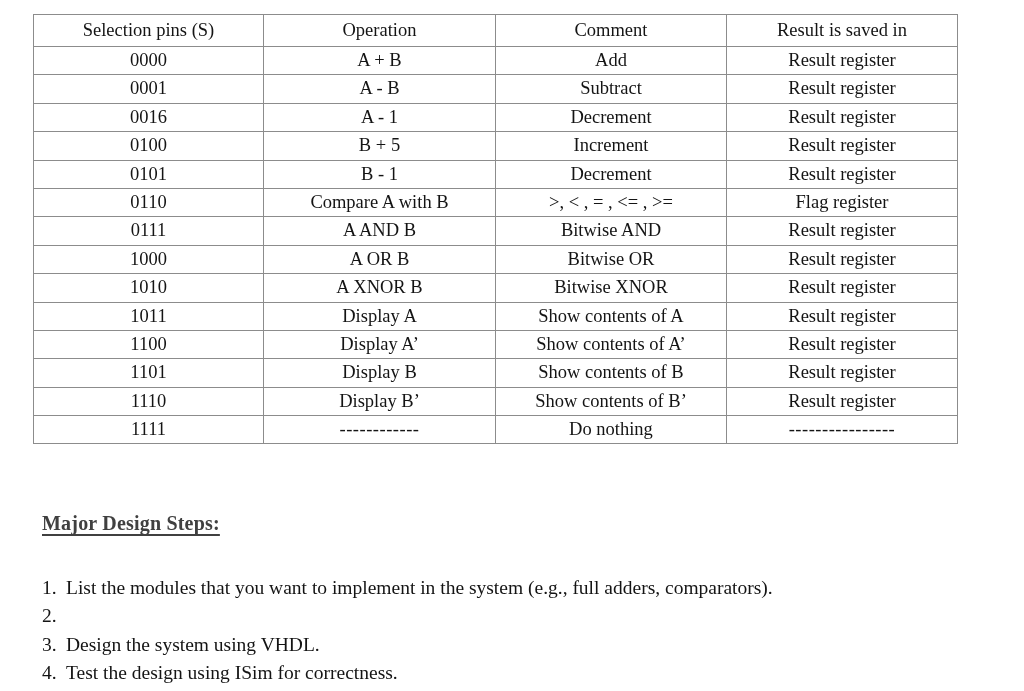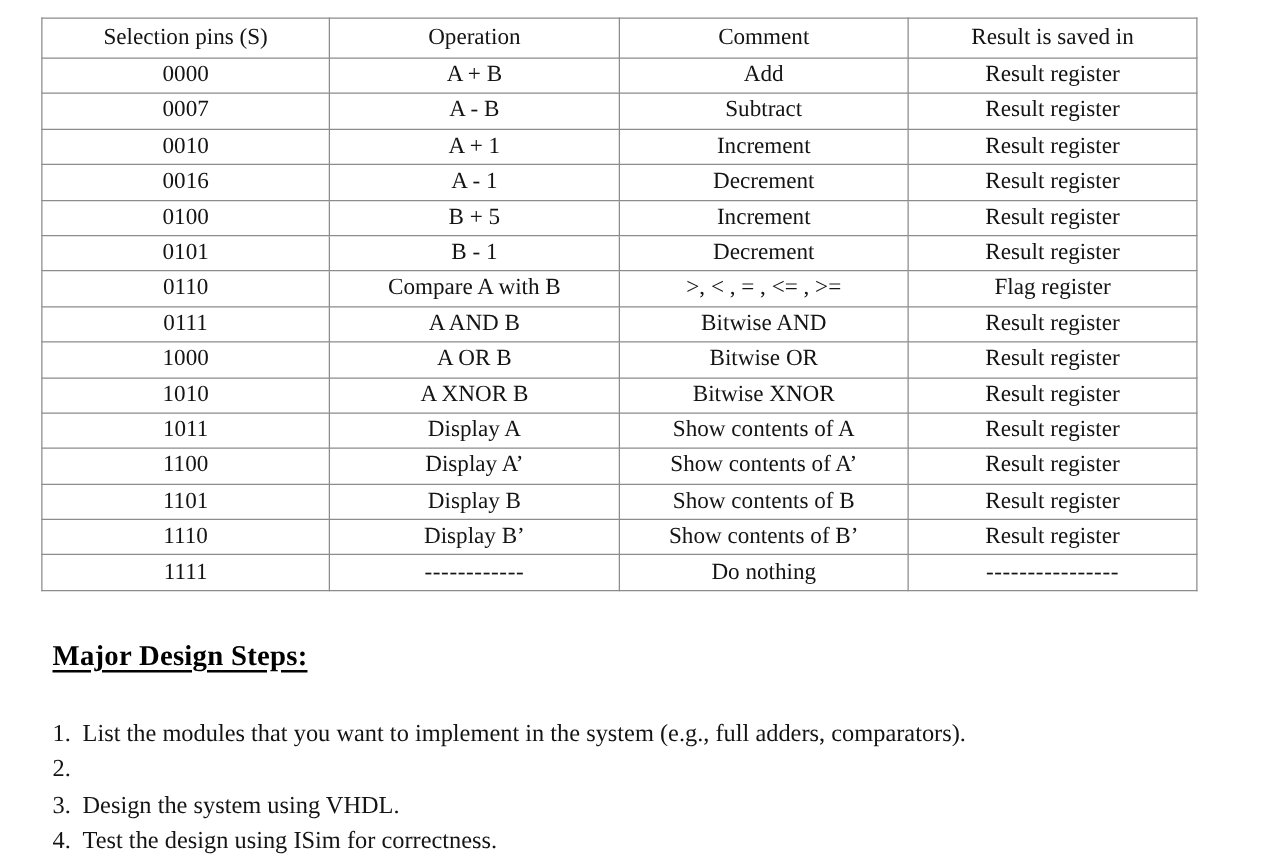--- a/index.html
+++ b/index.html
@@ -60,25 +60,25 @@
   .dashes {
     letter-spacing: 0.5px;
     font-size: 18.5px;
   }
 
   
   .section-heading {
     position: absolute;
     left: 42px;
     top: 512px;
-    font-size: 23px;
+    font-size: 20px;
     font-weight: bold;
     text-decoration: underline;
     text-underline-offset: 4px;
-    color: #000000;
+    color: #404040;
     letter-spacing: 0.2px;
   }
 
   
   .steps {
     position: absolute;
     left: 42px;
     top: 574px;
     width: 950px;
   }
@@ -120,29 +120,23 @@
         </tr>
       </thead>
       <tbody id="table-body">
           <tr>
             <td>0000</td>
             <td>A + B</td>
             <td>Add</td>
             <td>Result register</td>
           </tr>
           <tr>
-            <td>0007</td>
+            <td>0001</td>
             <td>A - B</td>
             <td>Subtract</td>
-            <td>Result register</td>
-          </tr>
-          <tr>
-            <td>0010</td>
-            <td>A + 1</td>
-            <td>Increment</td>
             <td>Result register</td>
           </tr>
           <tr>
             <td>0016</td>
             <td>A - 1</td>
             <td>Decrement</td>
             <td>Result register</td>
           </tr>
           <tr>
             <td>0100</td>

